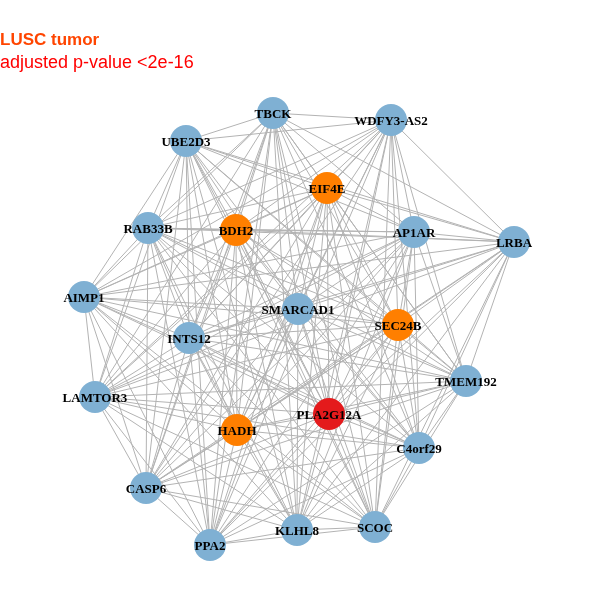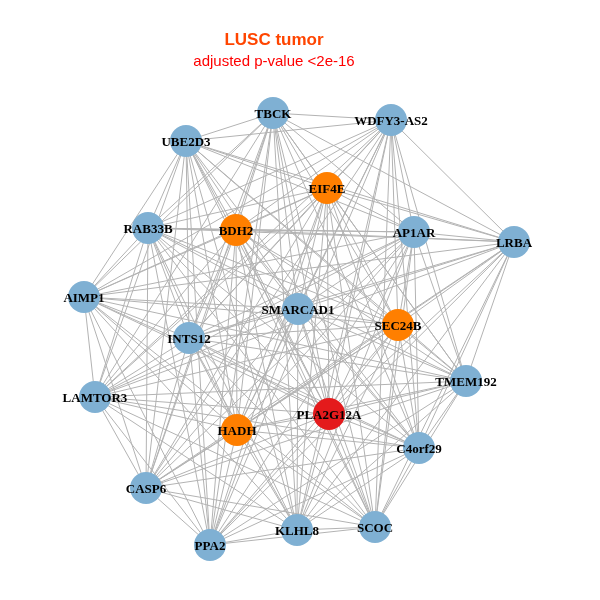--- a/index.html
+++ b/index.html
@@ -1,20 +1,20 @@
 <!DOCTYPE html>
 <html><head>
   <meta charset="utf-8">
   <style>
     html, body { margin:0; padding:0; background:#ffffff; }
     body { width:600px; height:600px; position:relative; overflow:hidden; }
-    .title { position:absolute; left:0; width:548px; text-align:center;
+    .title { position:absolute; left:0; width:548px; text-align:left;
       font-family:"Liberation Sans", sans-serif; }
     .t1 { top:30px; font-size:17px; font-weight:bold; color:#ff4500; }
-    .t2 { top:52px; font-size:15px; color:#ff0000; }
+    .t2 { top:52px; font-size:18px; color:#ff0000; }
     svg { position:absolute; left:0; top:0; }
     .lbl { font-family:"Liberation Serif", serif; font-weight:bold; font-size:13px; fill:#000; }
   </style>
 </head>
 <body>
 
 <div class="title t1">LUSC tumor</div>
 <div class="title t2">adjusted p-value &lt;2e-16</div>
 
 <svg id="net" width="600" height="600" xmlns="http://www.w3.org/2000/svg">

